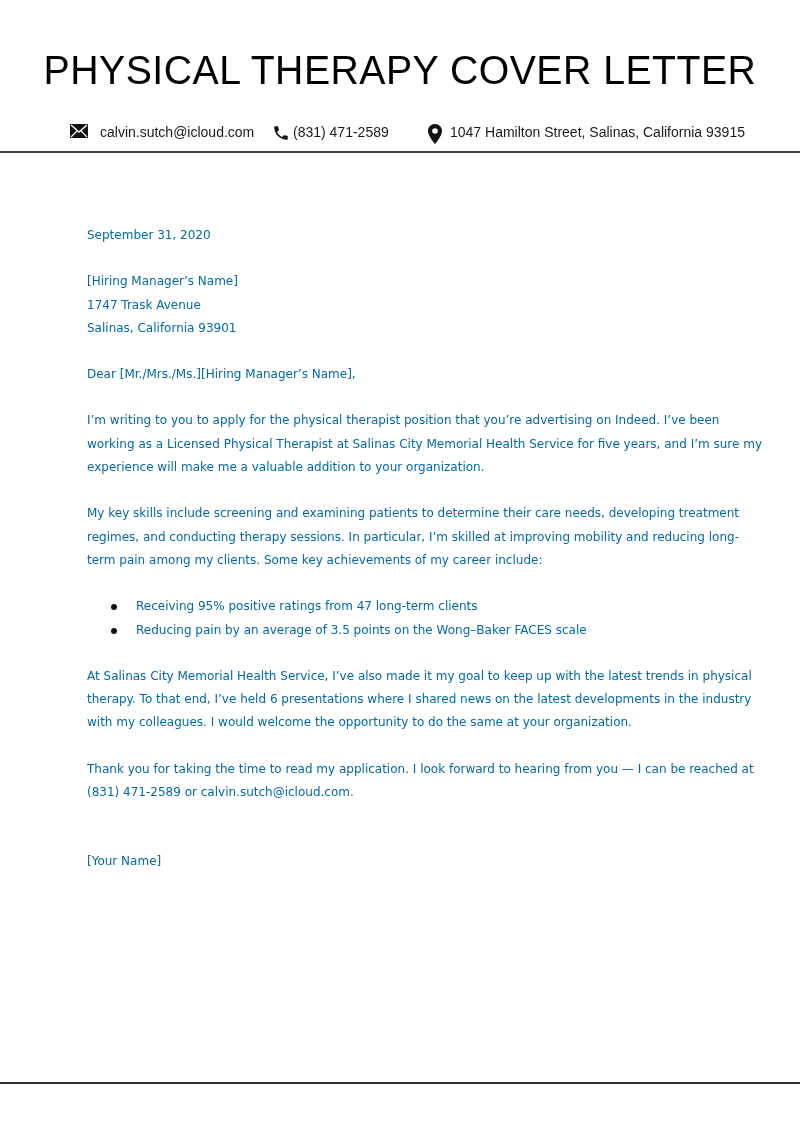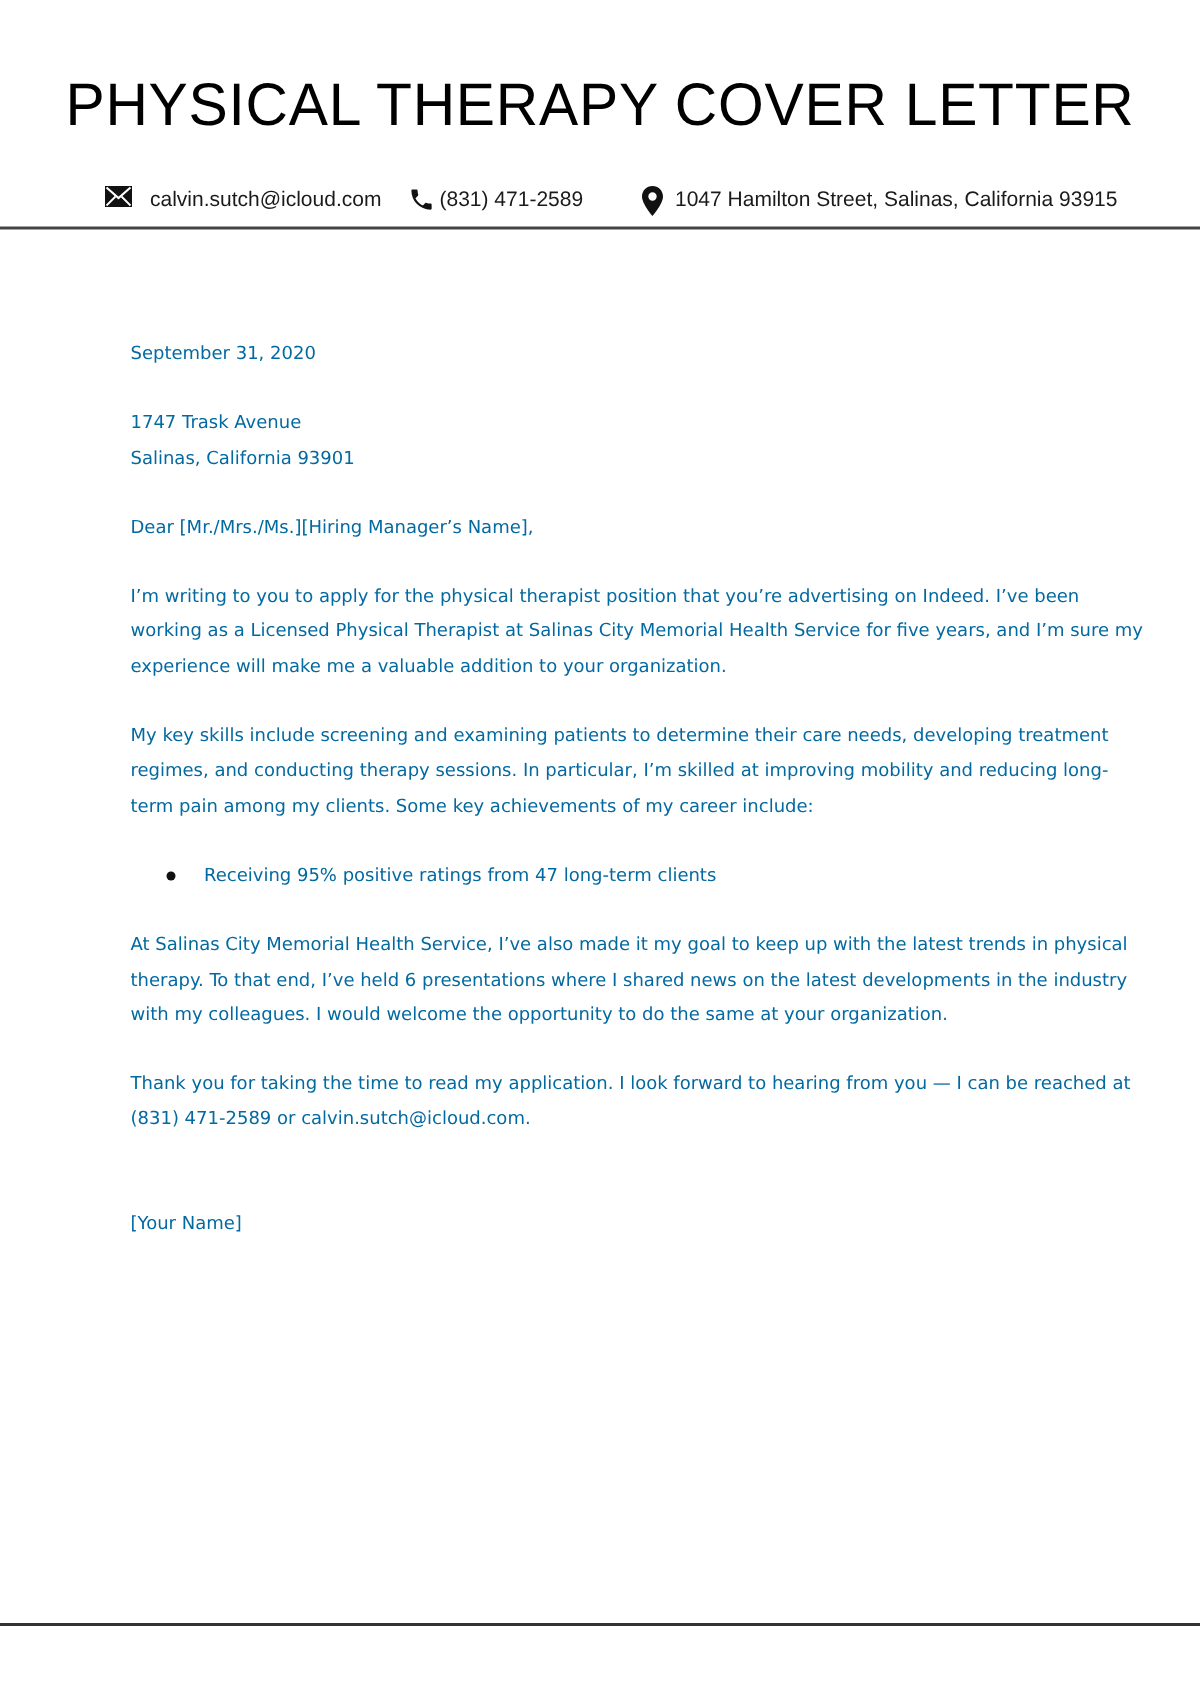--- a/index.html
+++ b/index.html
@@ -71,32 +71,34 @@
     <span>1047 Hamilton Street, Salinas, California 93915</span>
   </div>
 </div>
 
 <div class="rule-top"></div>
 
 <div class="letter">
   <p>September 31, 2020</p>
   <div class="gap"></div>
   <div>
+    <p>[Hiring Manager’s Name]</p>
     <p>1747 Trask Avenue</p>
     <p>Salinas, California 93901</p>
   </div>
   <div class="gap"></div>
   <p>Dear [Mr./Mrs./Ms.][Hiring Manager’s Name],</p>
   <div class="gap"></div>
   <p>I’m writing to you to apply for the physical therapist position that you’re advertising on Indeed. I’ve been working as a Licensed Physical Therapist at Salinas City Memorial Health Service for five years, and I’m sure my experience will make me a valuable addition to your organization.</p>
   <div class="gap"></div>
   <p>My key skills include screening and examining patients to determine their care needs, developing treatment regimes, and conducting therapy sessions. In particular, I’m skilled at improving mobility and reducing long-term pain among my clients. Some key achievements of my career include:</p>
   <div class="gap"></div>
   <ul class="ach">
     <li>Receiving 95% positive ratings from 47 long-term clients</li>
+    <li>Reducing pain by an average of 3.5 points on the Wong–Baker FACES scale</li>
   </ul>
   <div class="gap"></div>
   <p>At Salinas City Memorial Health Service, I’ve also made it my goal to keep up with the latest trends in physical therapy. To that end, I’ve held 6 presentations where I shared news on the latest developments in the industry with my colleagues. I would welcome the opportunity to do the same at your organization.</p>
   <div class="gap"></div>
   <p>Thank you for taking the time to read my application. I look forward to hearing from you — I can be reached at (831) 471-2589 or calvin.sutch@icloud.com.</p>
   <div class="gap"></div>
   <div class="gap"></div>
   <p>[Your Name]</p>
 </div>
 

